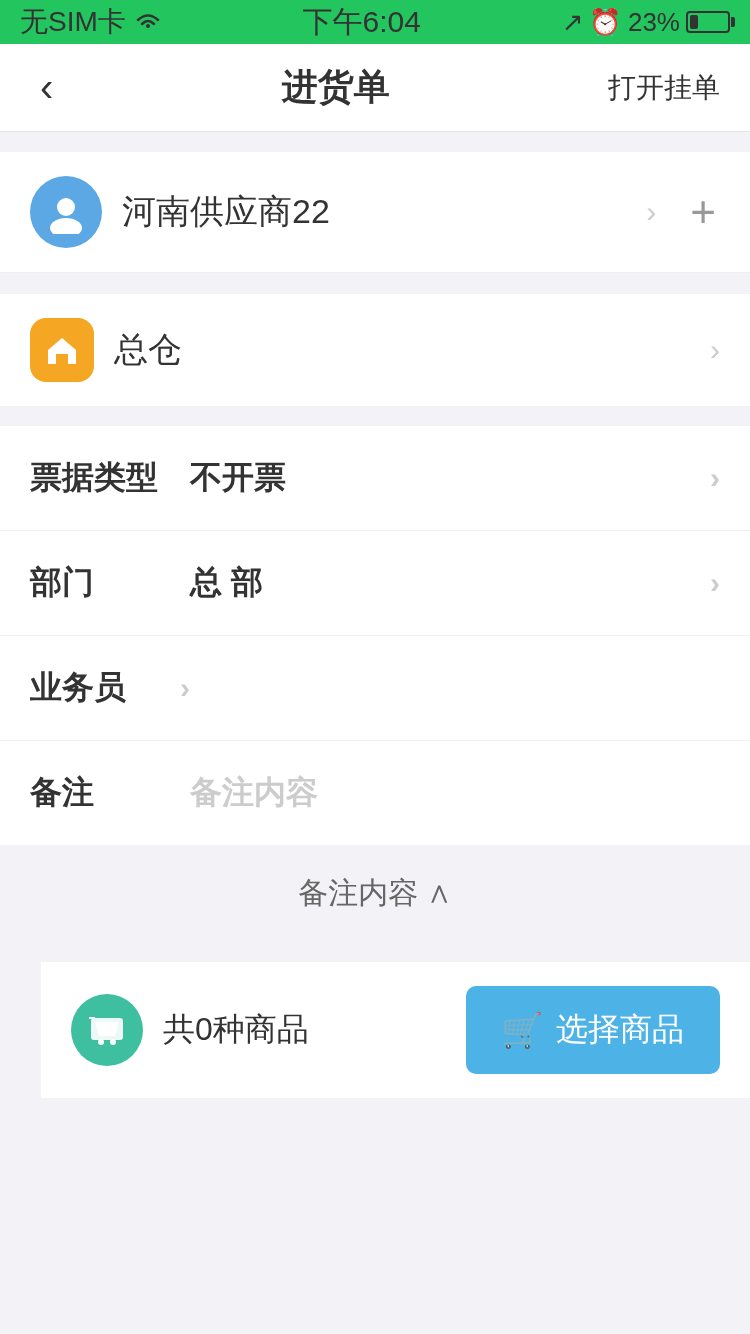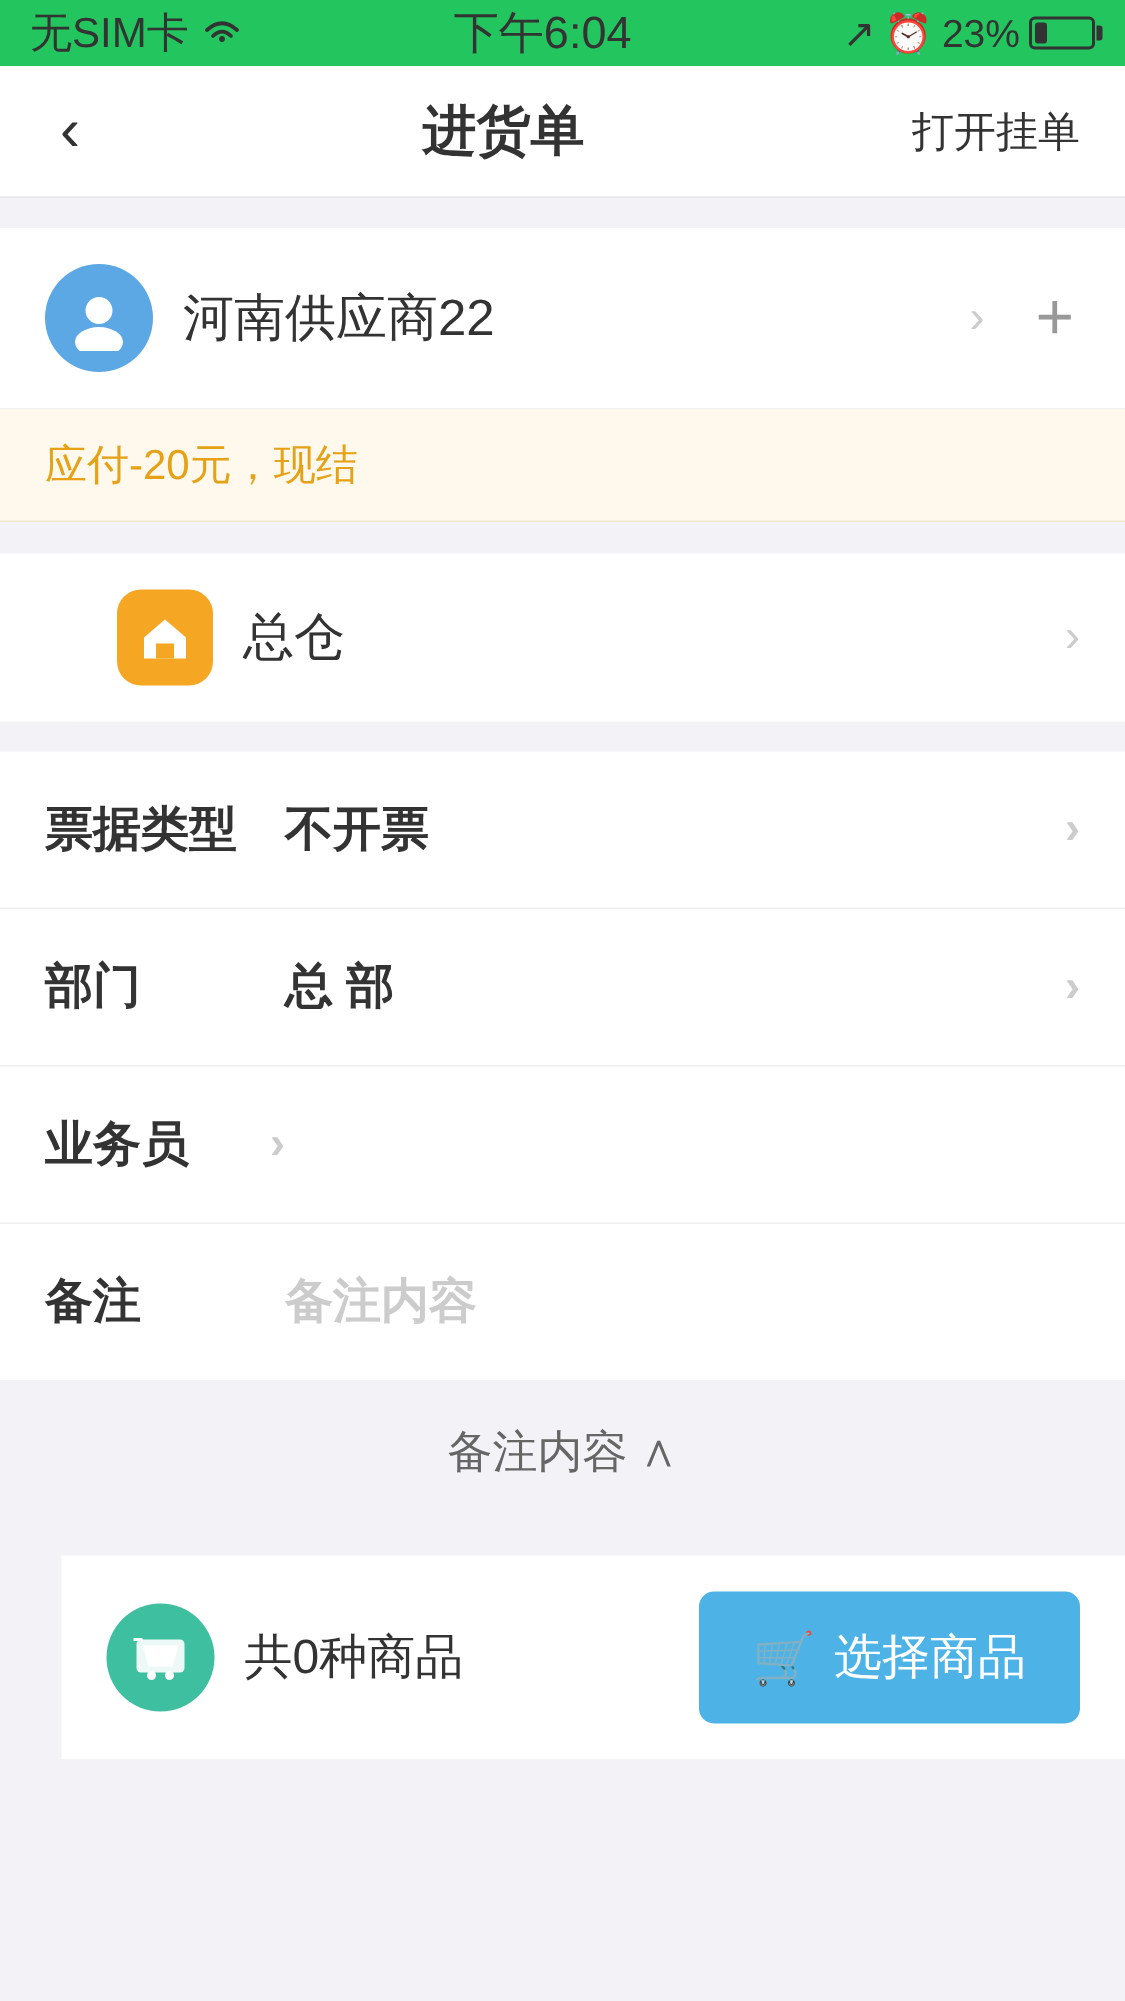--- a/index.html
+++ b/index.html
@@ -132,21 +132,20 @@
       font-size: 28px;
       color: #e6a217;
       border-bottom: 1px solid #f0e8d0;
     }
     
     .warehouse-row {
       display: flex;
       align-items: center;
       padding: 24px 30px;
       background: #fff;
-      margin-left: 48px;
     }
     .warehouse-icon {
       width: 64px;
       height: 64px;
       border-radius: 16px;
       background: #f5a623;
       display: flex;
       align-items: center;
       justify-content: center;
       margin-right: 20px;
@@ -299,23 +298,20 @@
     <div class="supplier-avatar">
       <svg width="44" height="44" viewBox="0 0 44 44" fill="none">
         <circle cx="22" cy="17" r="9" fill="white"></circle>
         <ellipse cx="22" cy="38" rx="16" ry="10" fill="white"></ellipse>
       </svg>
     </div>
     <span class="supplier-name">河南供应商22</span>
     <span class="supplier-chevron">›</span>
     <span class="supplier-add">+</span>
   </div>
-  <div class="notice-bar">
-    <span>应付-20元，现结</span>
-  </div>
 </div>
 
 <div class="section-gap"></div>
 
 <div class="card">
   <div class="warehouse-row">
     <div class="warehouse-icon">
       <svg viewBox="0 0 36 36">
         <path d="M4 18 L18 6 L32 18 L32 32 L4 32 Z" fill="white"></path>
         <rect x="12" y="22" width="12" height="10" fill="#f5a623"></rect>

